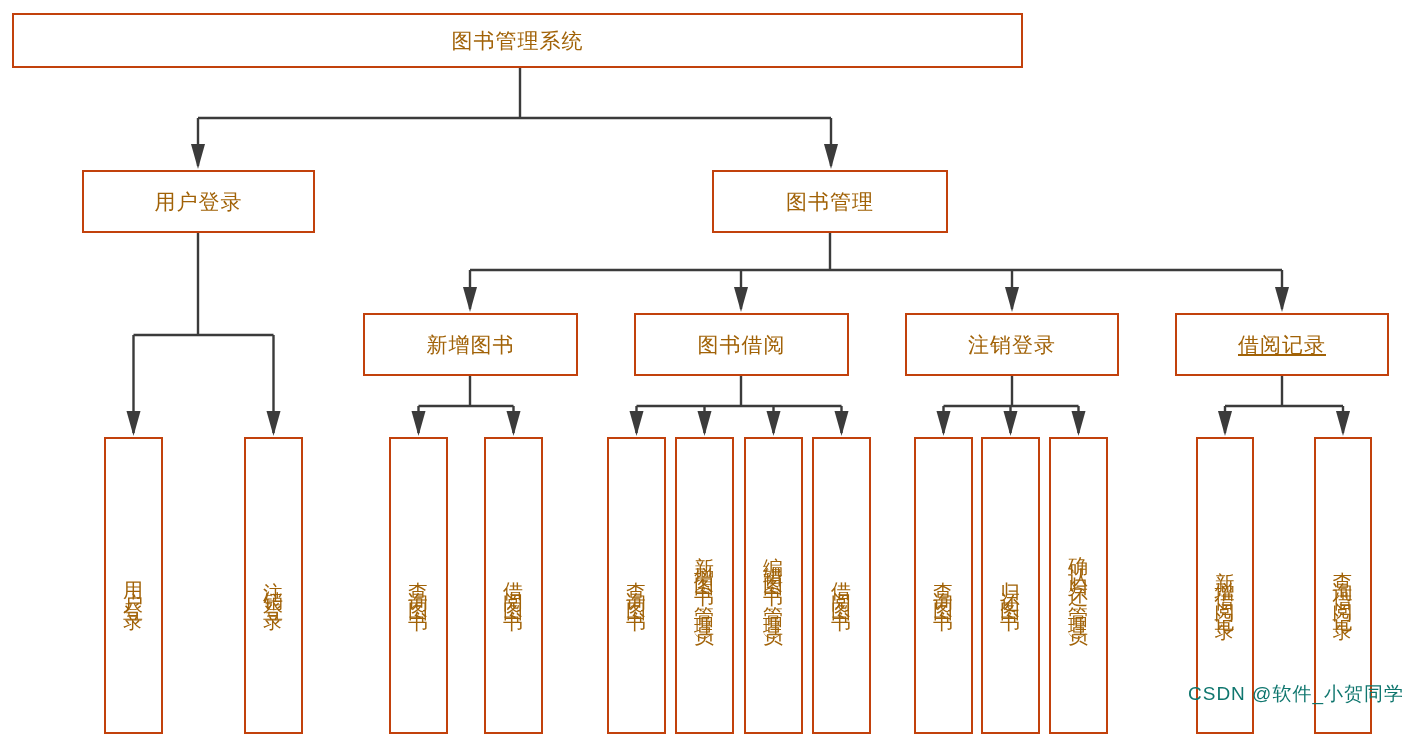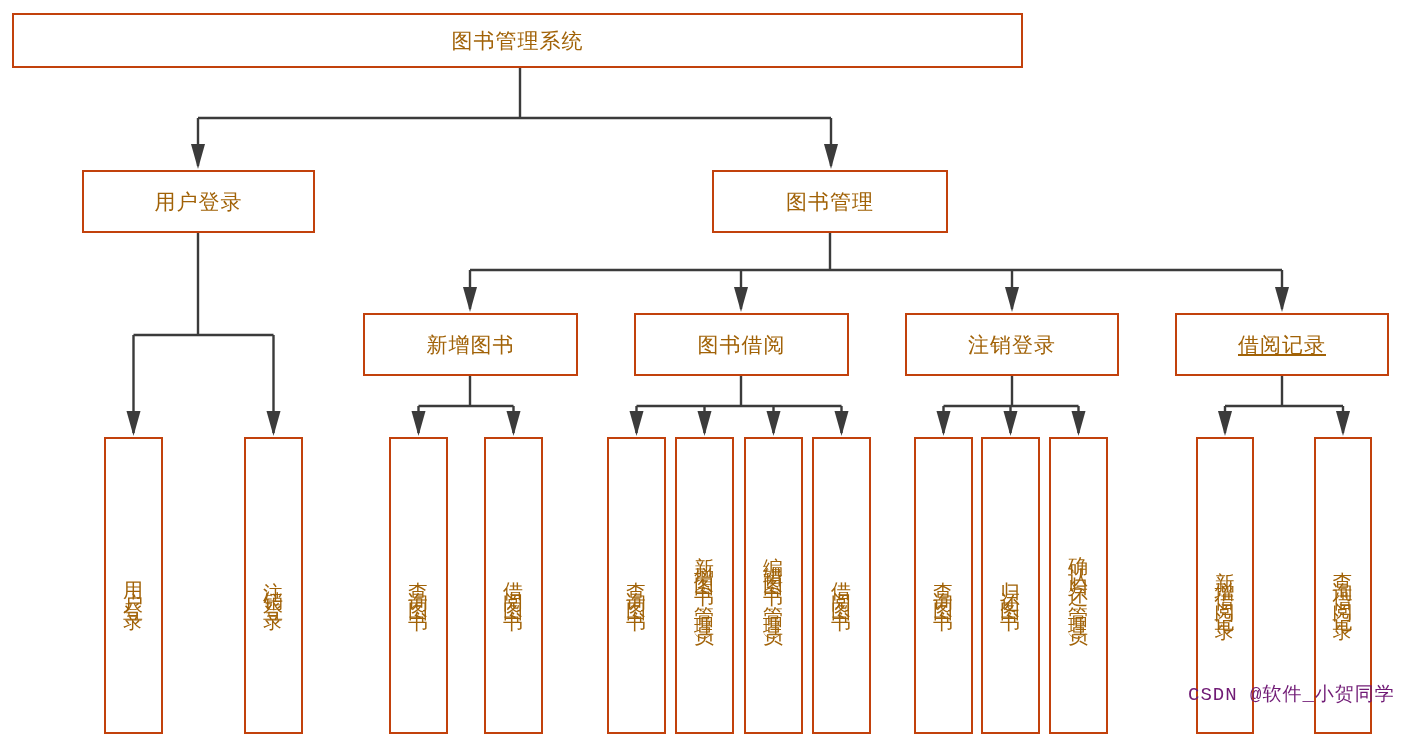--- a/index.html
+++ b/index.html
@@ -44,24 +44,23 @@
     letter-spacing: 10px;
     line-height: 1;
     padding: 14px 0;
   }
   .watermark {
     position: absolute;
     left: 1188px;
     top: 681px;
     font-size: 19px;
     letter-spacing: 1px;
-    color: #701a75;
+    color: #0f766e;
     white-space: nowrap;
     z-index: 3;
-    font-family: Liberation Mono, monospace;
   }
 </style>
 </head>
 <body>
 
 <div class="stage">
 
   <svg class="connectors" width="1405" height="747" viewBox="0 0 1405 747">
     <g stroke="#3b3b3b" stroke-width="2.4" fill="none">
 

